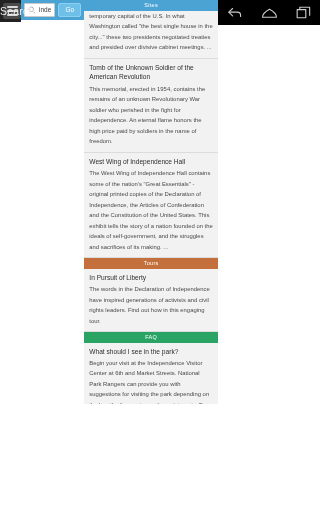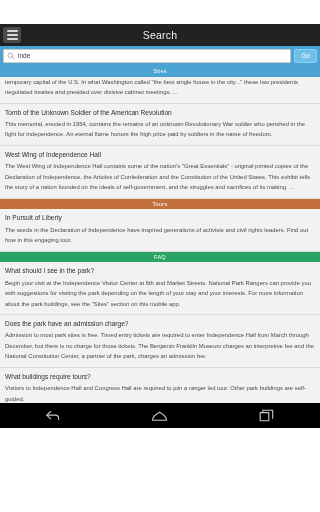--- a/index.html
+++ b/index.html
@@ -2,21 +2,21 @@
 <html><head>
 <meta charset="utf-8">
 <style>
   * { margin:0; padding:0; box-sizing:border-box; }
   html, body {
     width:320px; height:512px;
     background:#ffffff;
     font-family:"Liberation Sans", sans-serif;
     overflow:hidden;
   }
-  #app { position:relative; width:320px; height:404px; display:flex; flex-direction:column;margin-top:24px; }
+  #app { position:relative; width:320px; height:404px; display:flex; flex-direction:row; }
 
   
   .appbar {
     height:22px; background:#222222;
     display:flex; align-items:center; position:relative;
     flex:0 0 auto;
   }
   .menu-btn {
     width:18px; height:16px; margin-left:3px;
     background:#4a4a4a; border-radius:2px;

